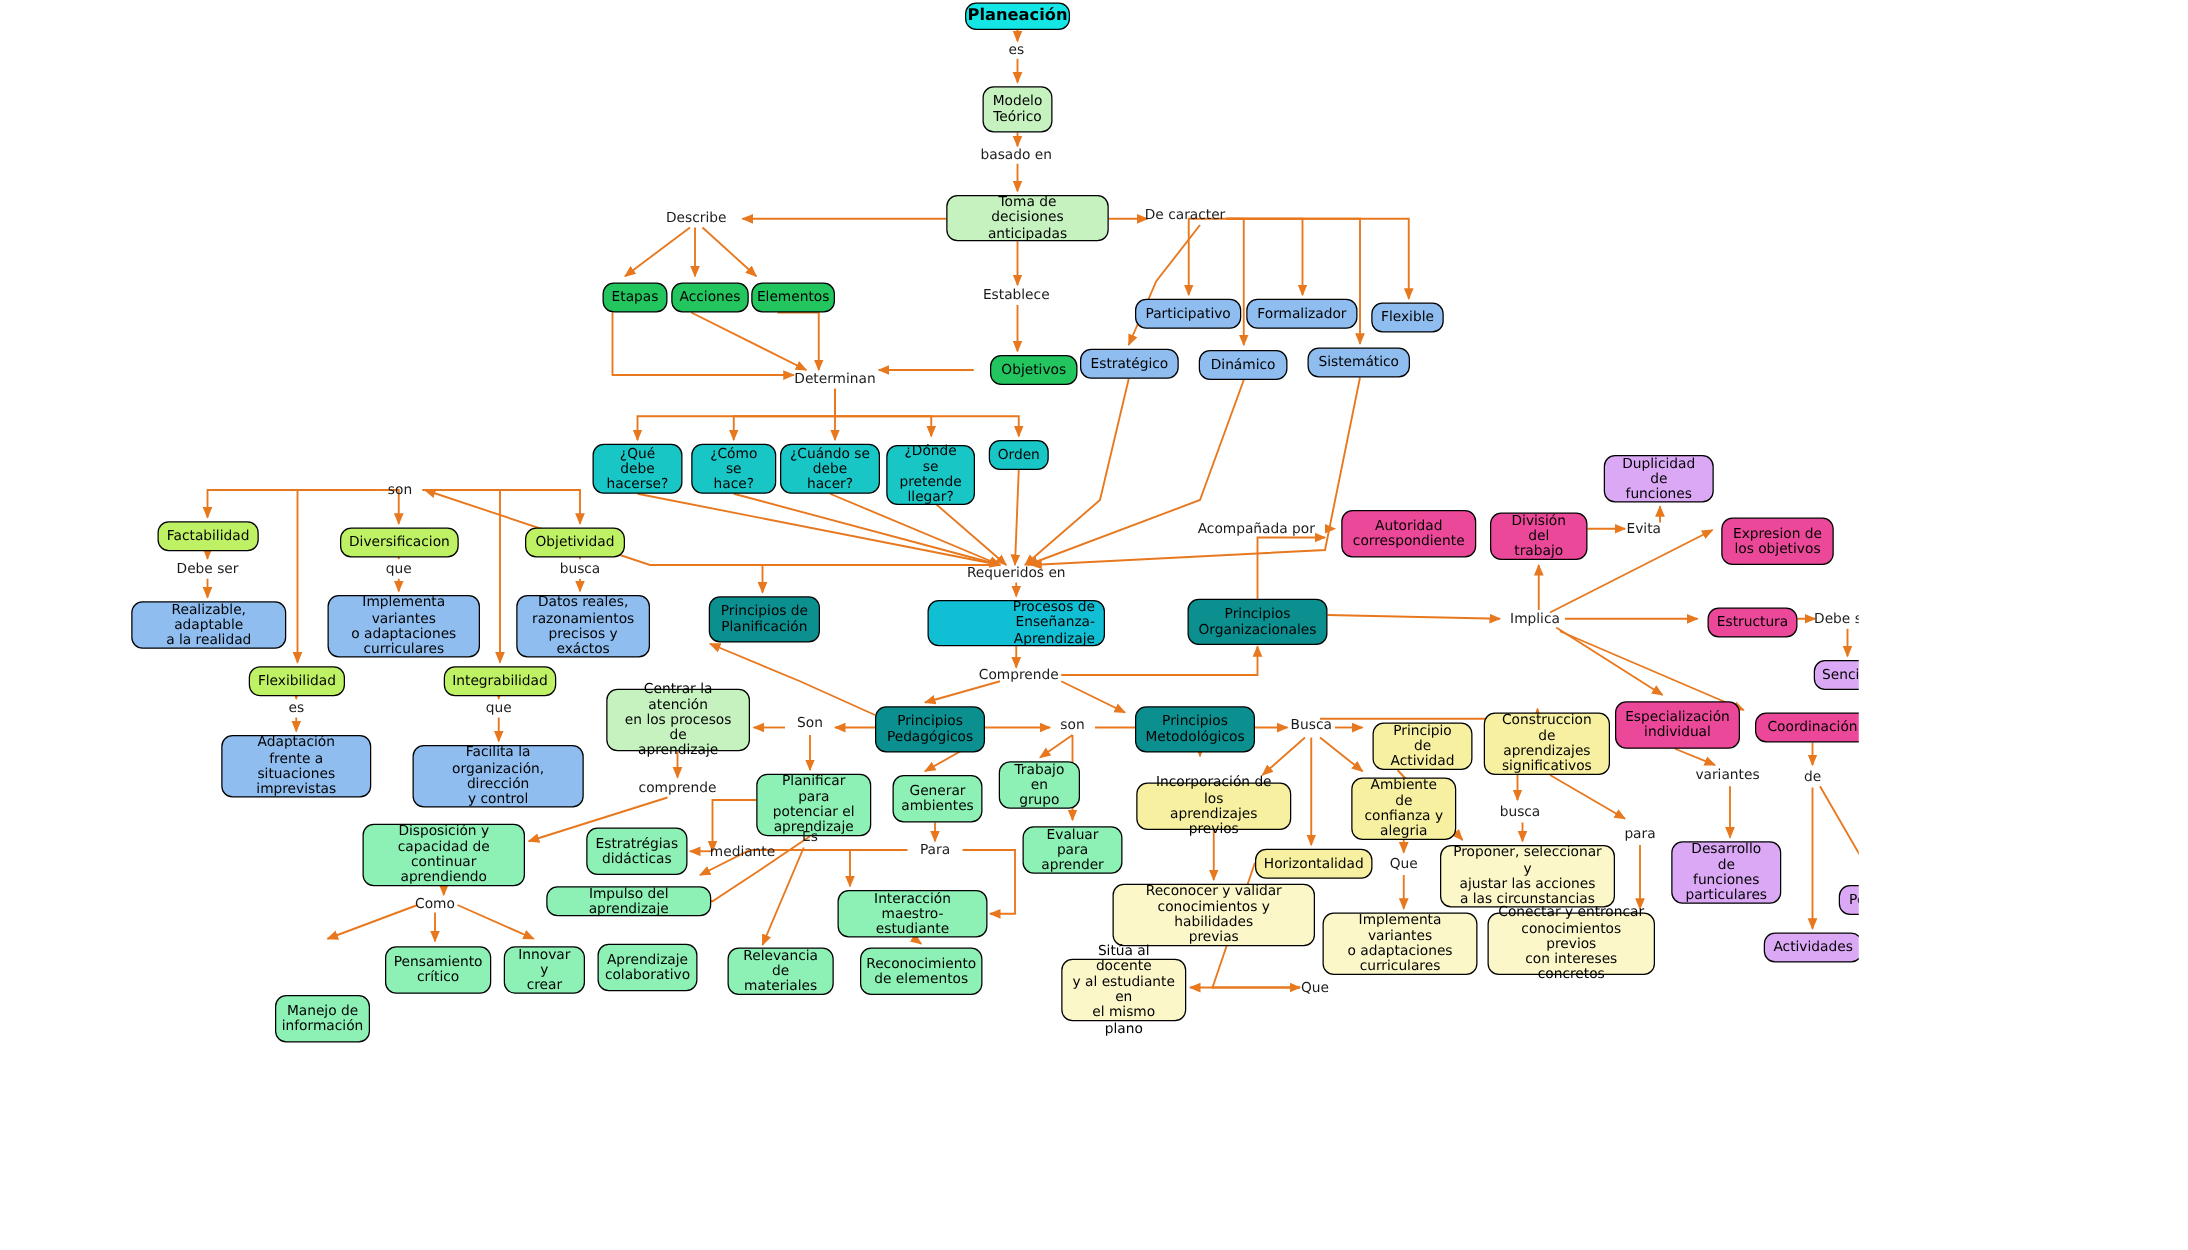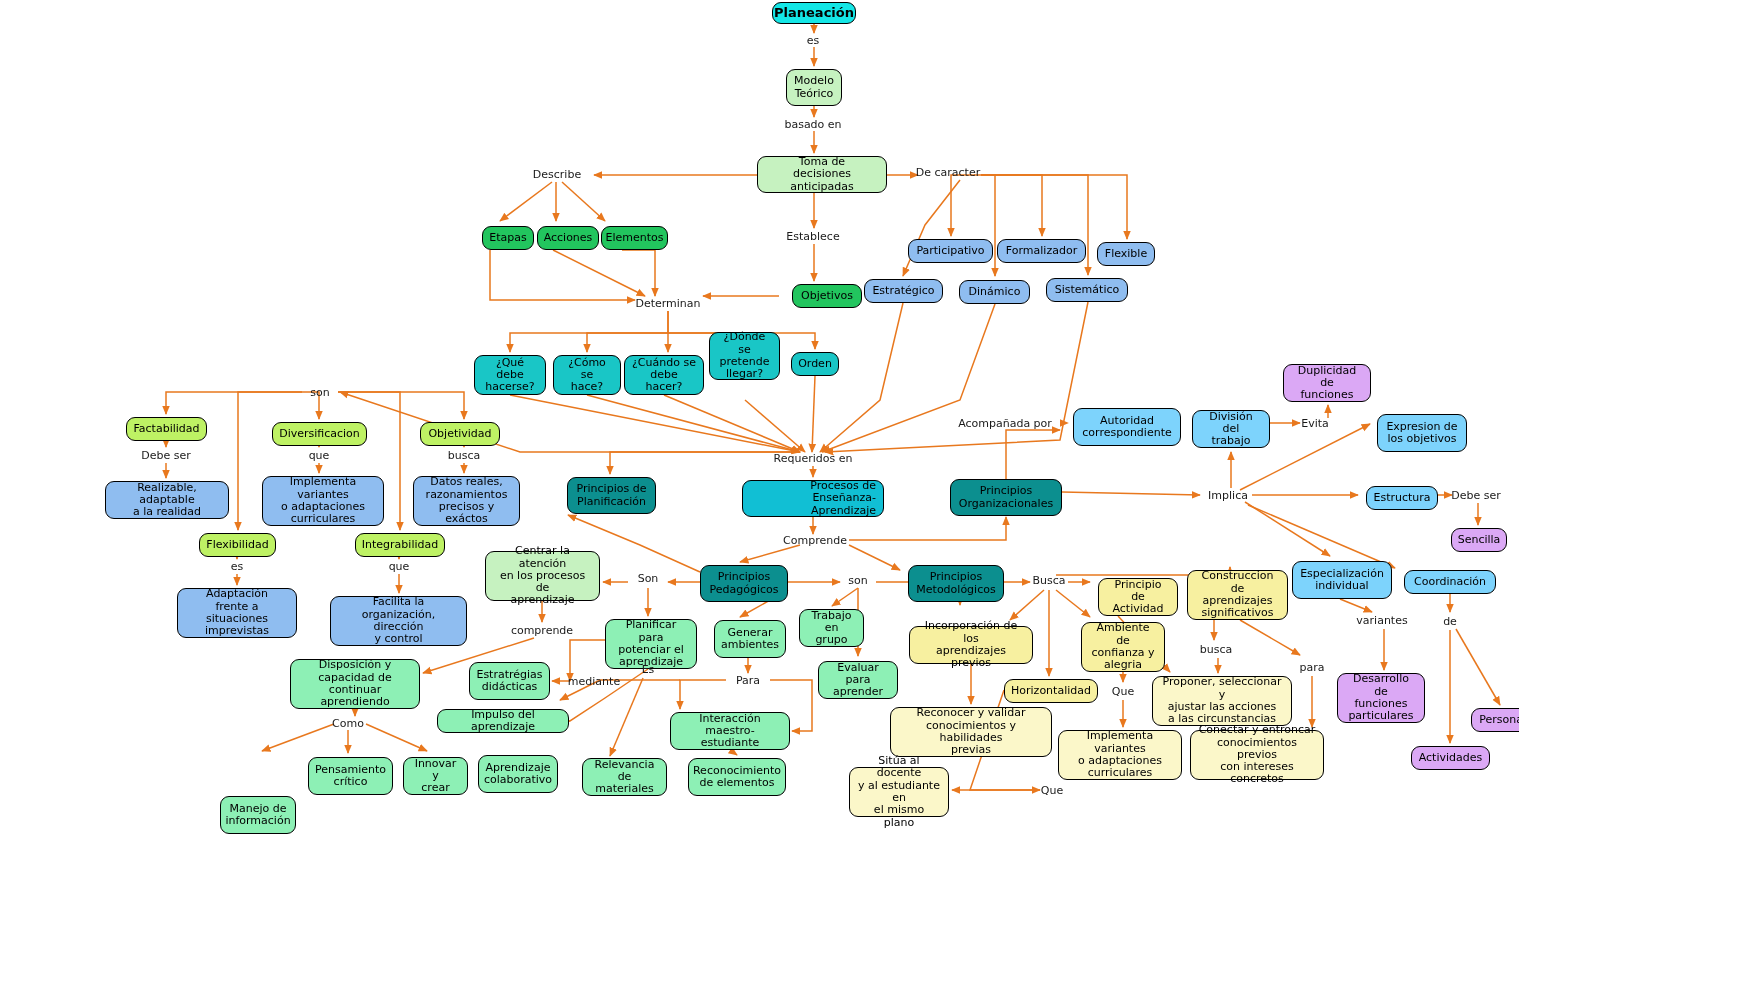--- a/index.html
+++ b/index.html
@@ -7,21 +7,20 @@
     padding: 0;
     background: #ffffff;
   }
   #canvas {
     position: relative;
     width: 1487px;
     height: 1000px;
     background: #ffffff;
     font-family: "DejaVu Sans", "Liberation Sans", sans-serif;
     overflow: hidden;
-    padding-left: 32px;
   }
   #edges {
     position: absolute;
     left: 0; top: 0;
     width: 1750px;
     height: 1000px;
     pointer-events: none;
   }
   .node {
     position: absolute;
@@ -52,21 +51,21 @@
   .c-green  { background:#c6f2c0; }
   .c-paleblue{ background:#22c55e;margin-left:13px; }
   .c-blue   { background:#8fbdf0; }
   .c-cyan   { background:#19c6c6; }
   .c-brightcyan { background:#11bfd4; }
   .c-skyblue{ background:#bef264; }
   .c-teal   { background:#0c8f8f; }
   .c-mint   { background:#8df0b5; }
   .c-yellow { background:#f7f0a0; }
   .c-paleyellow { background:#fbf7c9; }
-  .c-purple { background:#7dd3fc; }
+  .c-purple { background:#ec4899; }
   .c-lilac  { background:#dba8f5; }
 </style>
 </head>
 <body>
 
 <div id="canvas">
 
   <svg id="edges" viewBox="0 0 1750 1000">
     <defs>
       <marker id="ah" markerWidth="7" markerHeight="7" refX="5.6" refY="3" orient="auto" markerUnits="strokeWidth">
@@ -246,21 +245,21 @@
       <div class="node c-blue" style="left: 1097px; top: 242px; width: 58px; height: 24px; font-size: 11px;">Flexible</div>
       <div class="node c-blue" style="left: 864px; top: 279px; width: 79px; height: 24px; font-size: 11px;">Estratégico</div>
       <div class="node c-blue" style="left: 959px; top: 280px; width: 71px; height: 24px; font-size: 11px;">Dinámico</div>
       <div class="node c-blue" style="left: 1046px; top: 278px; width: 82px; height: 24px; font-size: 11px;">Sistemático</div>
       <div class="node c-cyan" style="left: 474px; top: 355px; width: 72px; height: 40px; font-size: 11px;">¿Qué debe
 hacerse?</div>
       <div class="node c-cyan" style="left: 553px; top: 355px; width: 68px; height: 40px; font-size: 11px;">¿Cómo se
 hace?</div>
       <div class="node c-cyan" style="left: 624px; top: 355px; width: 80px; height: 40px; font-size: 11px;">¿Cuándo se
 debe hacer?</div>
-      <div class="node c-cyan" style="left: 709px; top: 332px; width: 71px; height: 48px; font-size: 11px;">¿Dónde se
+      <div class="node c-cyan" style="left: 709px; top: 356px; width: 71px; height: 48px; font-size: 11px;">¿Dónde se
 pretende
 llegar?</div>
       <div class="node c-cyan" style="left: 791px; top: 352px; width: 48px; height: 24px; font-size: 11px;">Orden</div>
       <div class="node c-skyblue" style="left: 126px; top: 417px; width: 81px; height: 24px; font-size: 11px;">Factabilidad</div>
       <div class="node c-skyblue" style="left: 272px; top: 422px; width: 95px; height: 24px; font-size: 11px;">Diversificacion</div>
       <div class="node c-skyblue" style="left: 420px; top: 422px; width: 80px; height: 24px; font-size: 11px;">Objetividad</div>
       <div class="node c-blue" style="left: 105px; top: 481px; width: 124px; height: 38px; font-size: 11px;">Realizable, adaptable
 a la realidad</div>
       <div class="node c-blue" style="left: 262px; top: 476px; width: 122px; height: 50px; font-size: 11px;">Implementa variantes
 o adaptaciones

